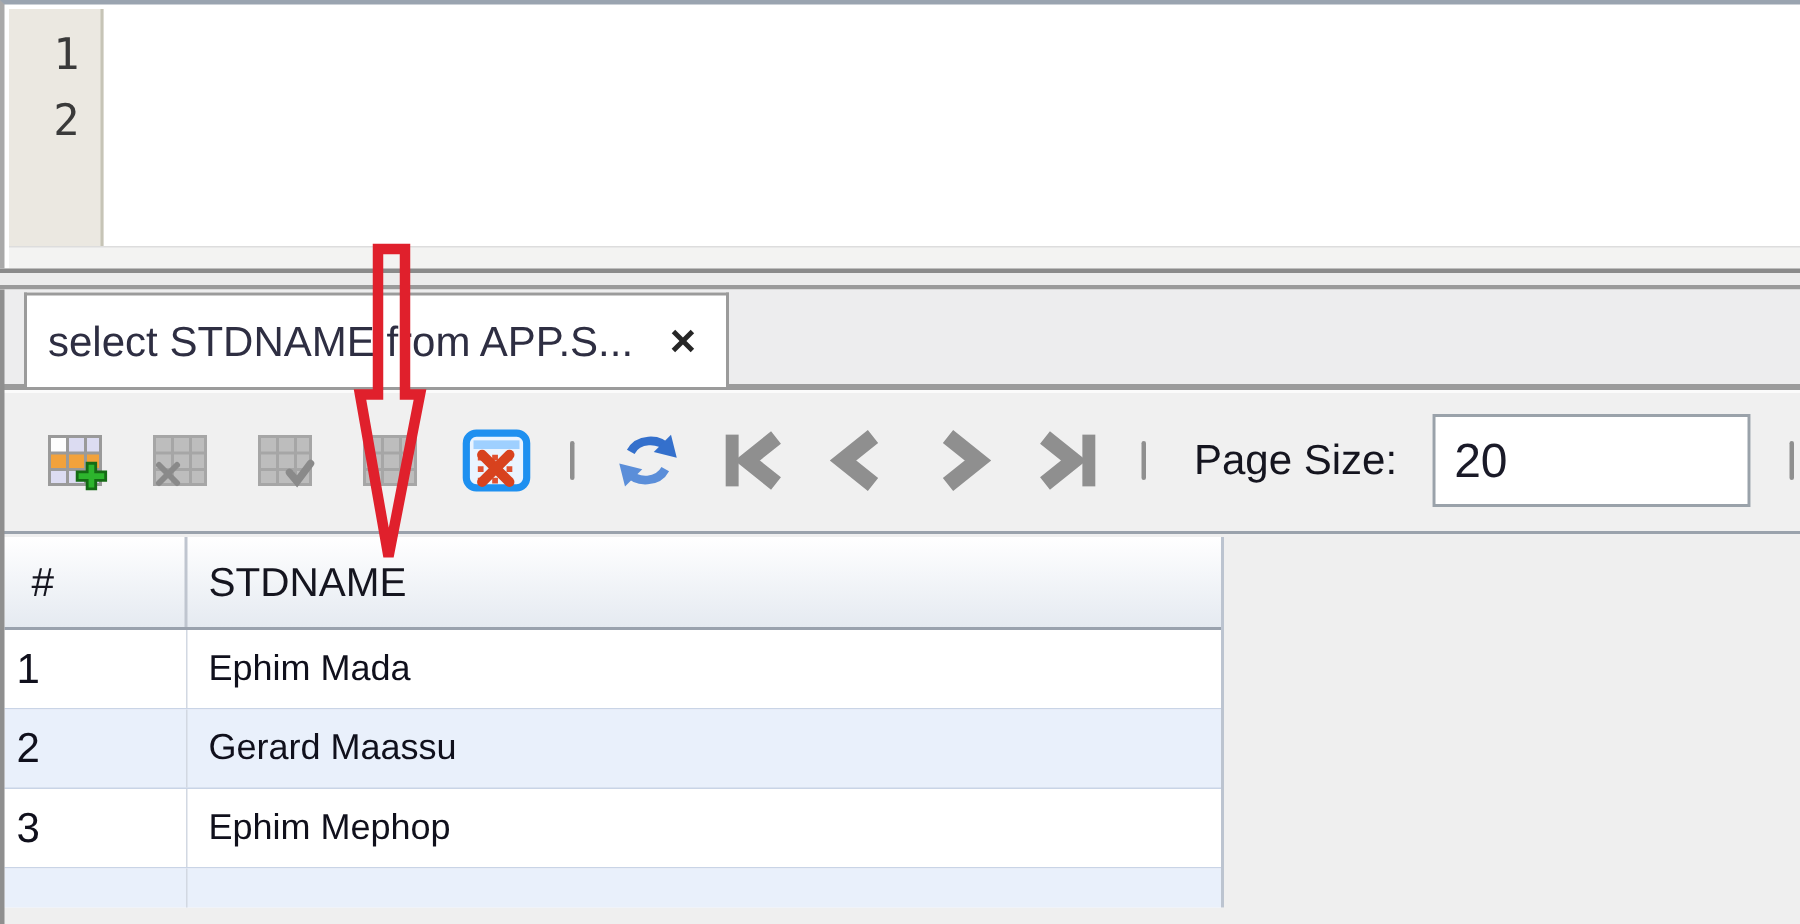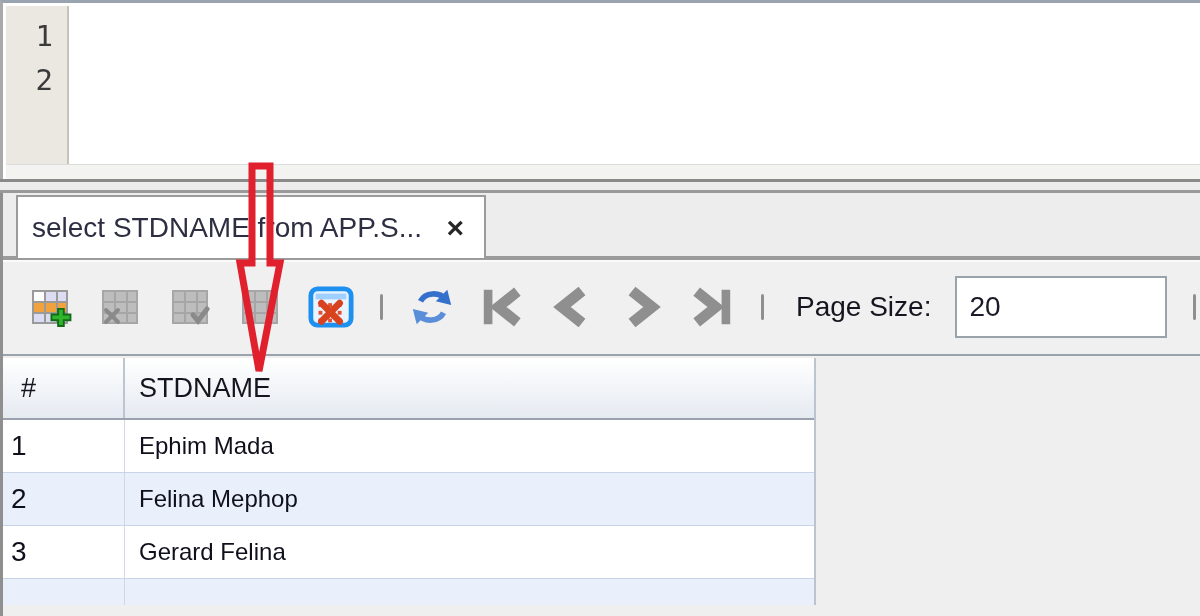--- a/index.html
+++ b/index.html
@@ -44,21 +44,21 @@
   .tab-close { font-size:30px; font-weight:bold; color:#262626; line-height:1; cursor:pointer; }
 
   .toolbar { position:absolute; top:258px; left:0; width:1200px; height:98px;
              background:#f0f0f0; border-top:2px solid #9b9b9b; border-bottom:2px solid #9aa2ac;
              box-shadow:inset 0 2px 0 #fbfbfb; }
   .toolbar-inner { display:flex; align-items:center; height:100%; padding-left:28px; gap:24px; }
   .tb-btn { width:46px; height:46px; display:flex; align-items:center; justify-content:center; flex:0 0 auto; }
   .tb-sep { width:3px; height:26px; background:#8f8f8f; border-radius:2px; flex:0 0 auto; margin:0 2px; }
   .page-size-label { font-size:28px; color:#15151f; margin-left:6px; white-space:nowrap; }
   .page-size-input { width:212px; height:62px; border:2px solid #9aa2aa; background:#fff;
-                     font-family:"Liberation Sans", sans-serif; font-size:28px; color:#1a1a28;
+                     font-family:"Liberation Sans", sans-serif; font-size:32px; color:#1a1a28;
                      padding-left:12px; outline:none; }
 
   
   .grid-area { position:absolute; top:356px; left:0; width:1200px; height:260px; background:#efefef; }
   .data-table { position:absolute; left:3px; top:2px; width:813px; background:#fff;
                 border-right:2px solid #bcc4d0; }
   .thead { height:62px; display:flex; background:linear-gradient(#ffffff, #e5eaf1);
            border-bottom:2px solid #9aa2ae; }
   .th-num { width:122px; border-right:2px solid #bfc5cf; font-size:27px; color:#15151f;
             line-height:60px; padding-left:18px; }
@@ -250,25 +250,25 @@
     <div class="thead">
       <div class="th-num">#</div>
       <div class="th-name">STDNAME</div>
     </div>
     <div class="trow">
       <div class="td-num">1</div>
       <div class="td-name">Ephim Mada</div>
     </div>
     <div class="trow alt">
       <div class="td-num">2</div>
-      <div class="td-name">Felina Mephop</div>
+      <div class="td-name">Gerard Maassu</div>
     </div>
     <div class="trow">
       <div class="td-num">3</div>
-      <div class="td-name">Gerard Felina</div>
+      <div class="td-name">Ephim Mephop</div>
     </div>
     <div class="trow alt partial">
       <div class="td-num"></div>
       <div class="td-name"></div>
     </div>
   </div>
 </div>
 
 <svg class="arrow-overlay" viewBox="0 0 1200 616">
   <path d="M252 166 H270 V263 H280 L259 371 L240 263 H252 Z" fill="none" stroke="#e0202c" stroke-width="7" stroke-linejoin="miter"></path>

